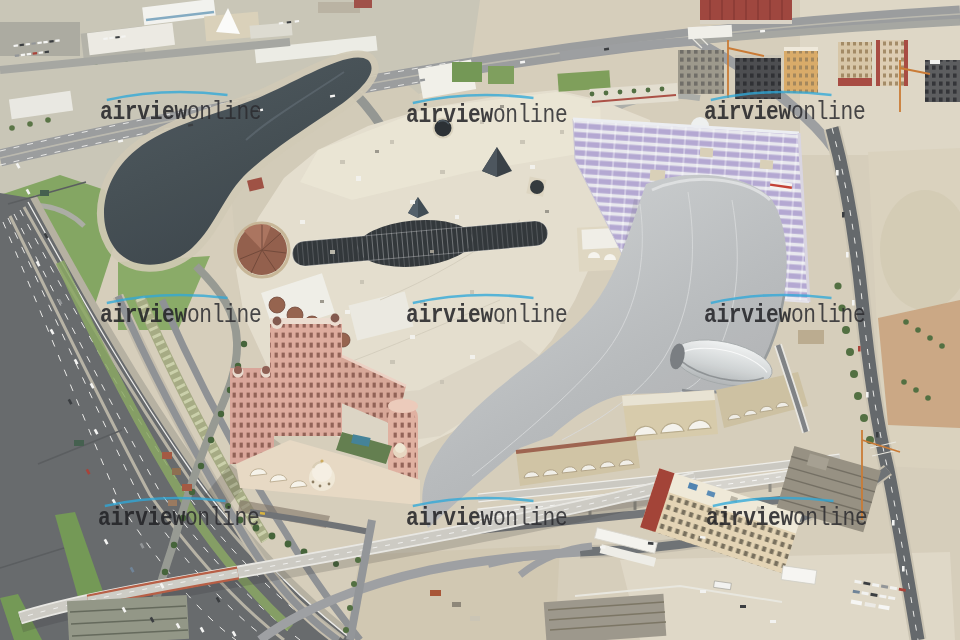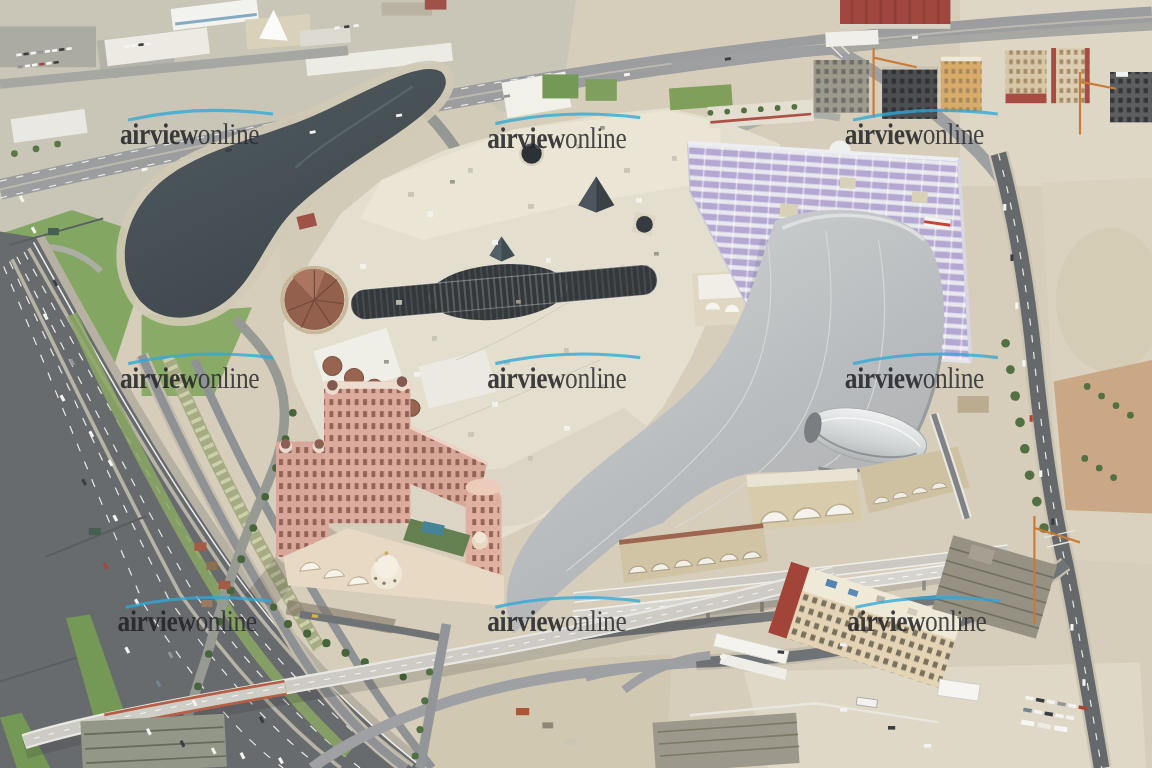--- a/index.html
+++ b/index.html
@@ -1,17 +1,17 @@
 <!DOCTYPE html>
 <html><head>
 <meta charset="utf-8">
 <style>
   html,body{margin:0;padding:0;background:#222;}
   #stage{position:relative;width:960px;height:640px;overflow:hidden;
-         font-family:Liberation Serif, serif;}
+         font-family:Liberation Mono, monospace;}
   #scene{position:absolute;left:0;top:0;width:960px;height:640px;display:block;}
   .wm{position:absolute;width:170px;opacity:.86;transform:scaleX(.85);
       transform-origin:left top;pointer-events:none;}
   .wm .swoosh{display:block;height:15px;width:160px;}
   .wm .txt{display:block;font-size:25px;line-height:22px;letter-spacing:-0.4px;
       color:#222226;white-space:nowrap;margin-top:0;}
   .wm .b{font-weight:700;}
   .wm .l{font-weight:400;color:#2c2c30;}
 </style>
 </head>

